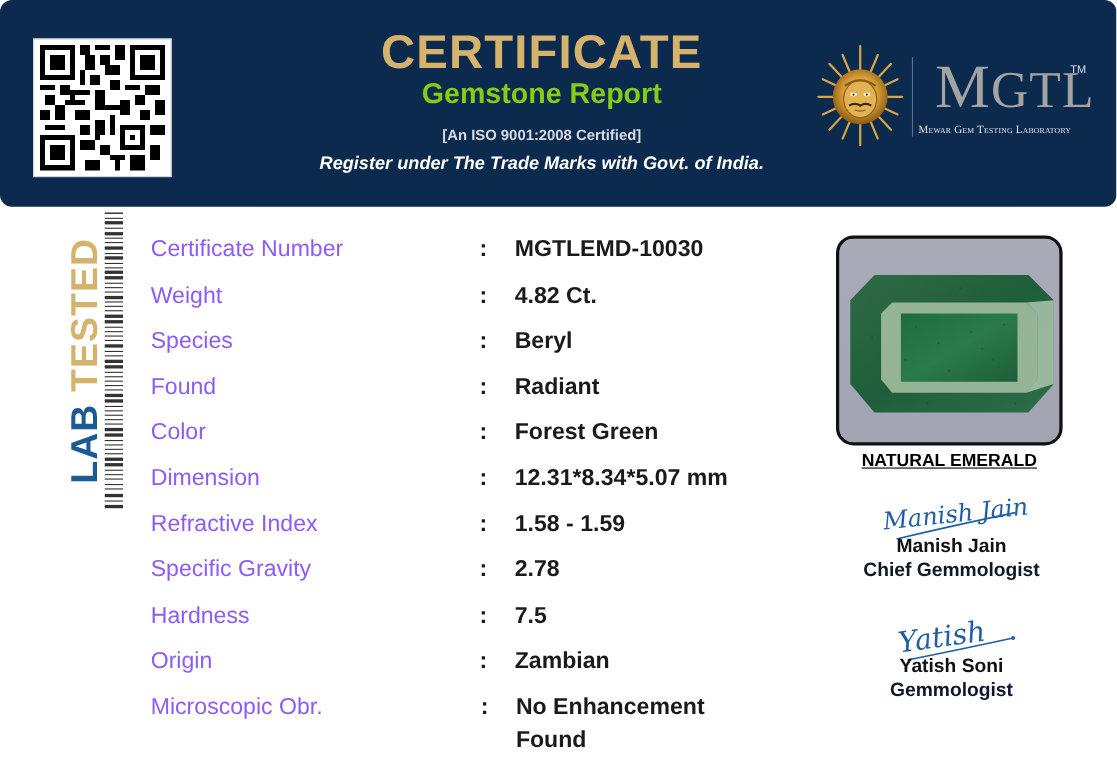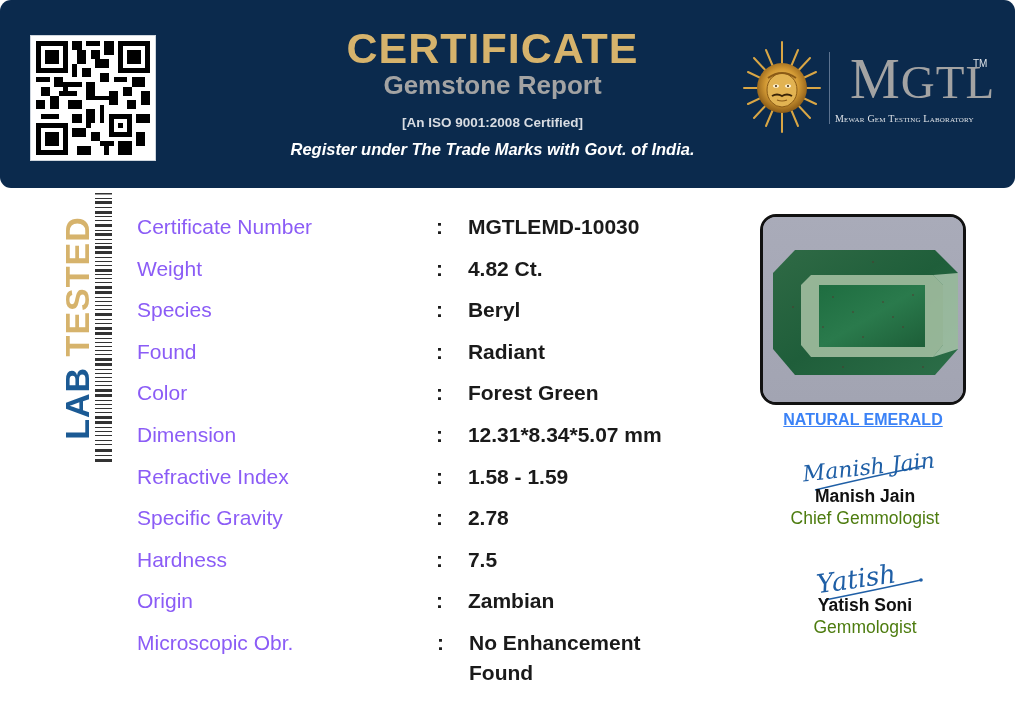--- a/index.html
+++ b/index.html
@@ -6,21 +6,21 @@
   html, body { width: 1015px; height: 706px; overflow: hidden; background: #ffffff; }
   body { position: relative; font-family: "Liberation Sans", sans-serif; color: #111; }
 
   
   .header { position: absolute; left: 0; top: 0; width: 1015px; height: 188px; background: #0b2a4d; border-radius: 11px; }
   .qr { position: absolute; left: 30px; top: 35px; width: 126px; height: 126px; background: #fff; border: 1px solid #cfd6de; padding: 5px; }
   .qr svg { width: 100%; height: 100%; display: block; }
 
   .title-block { position: absolute; left: 250px; top: 24px; width: 485px; text-align: center; }
   .cert-title { font-weight: bold; font-size: 43px; color: #d6b36c; letter-spacing: 1px; line-height: 48px; }
-  .report-title { font-weight: bold; font-size: 26px; color: #a3a3a3; line-height: 30px; margin-top: -2px; }
+  .report-title { font-weight: bold; font-size: 26px; color: #84cc16; line-height: 30px; margin-top: -2px; }
   .iso { font-weight: bold; font-size: 13.5px; color: #d8dce2; line-height: 18px; margin-top: 14px; }
   .trademark { font-weight: bold; font-style: italic; font-size: 16.5px; color: #ffffff; line-height: 21px; margin-top: 7px; padding: 0 10px; }
 
   .logo { position: absolute; left: 742px; top: 40px; width: 260px; height: 95px; }
   .sun { position: absolute; left: 0; top: 0; width: 80px; height: 95px; }
   .logo-divider { position: absolute; left: 87px; top: 12px; width: 1px; height: 72px; background: #5c7390; }
   .mgtl { position: absolute; left: 108px; top: 10px; font-family: "Liberation Serif", serif; font-size: 56px; color: #a3a3a3; line-height: 58px; letter-spacing: 1px; }
   .mgtl .small-caps { font-size: 47px; }
   .tm { position: absolute; left: 231px; top: 18px; font-size: 10px; color: #dfe3e8; font-family: "Liberation Sans", sans-serif; }
   .lab-name { position: absolute; left: 93px; top: 73px; font-family: "Liberation Serif", serif; font-size: 10px; color: #dfe3e8; letter-spacing: 0.2px; white-space: nowrap; font-variant: small-caps; }
@@ -36,29 +36,29 @@
   .details { position: absolute; left: 137px; top: 212px; width: 600px; }
   .row { display: flex; align-items: flex-start; height: 41.6px; font-size: 21px; line-height: 30px; }
   .row .label { width: 300px; font-weight: normal; color: #8b5cf6; }
   .row .colon { width: 32px; font-weight: bold; color: #1a1a1a; }
   .row .value { width: 270px; font-weight: bold; color: #1a1a1a; }
   .row.multi { height: auto; }
 
   
   .gem-frame { position: absolute; left: 760px; top: 214px; width: 206px; height: 191px; border: 3px solid #111; border-radius: 16px; background: #a7a9b7; overflow: hidden; }
   .gem-frame svg { width: 100%; height: 100%; display: block; }
-  .gem-caption { position: absolute; left: 760px; top: 411px; width: 206px; text-align: center; font-weight: bold; font-size: 16px; color: #3b82f6; text-decoration: underline; }
+  .gem-caption { position: absolute; left: 760px; top: 411px; width: 206px; text-align: center; font-weight: bold; font-size: 16px; color: #000000; text-decoration: underline; }
 
   
   .sig { position: absolute; left: 755px; width: 220px; text-align: center; }
   .sig-1 { top: 448px; }
   .sig-2 { top: 558px; }
   .sig svg { position: absolute; left: 40px; top: 0; width: 140px; height: 50px; }
   .sig .name { position: relative; margin-top: 37px; font-weight: bold; font-size: 17.5px; line-height: 22px; color: #111; }
-  .sig .role { font-weight: normal; font-size: 17.5px; line-height: 22px; color: #4d7c0f; }
+  .sig .role { font-weight: bold; font-size: 17.5px; line-height: 22px; color: #0f172a; }
   .sig-2 .name { margin-top: 36px; }
 </style>
 </head>
 <body>
 
 <div class="header">
   <div class="qr">
     <svg viewBox="0 0 25 25" shape-rendering="crispEdges">
       <rect width="25" height="25" fill="#fff"></rect>
       <g fill="#000">

